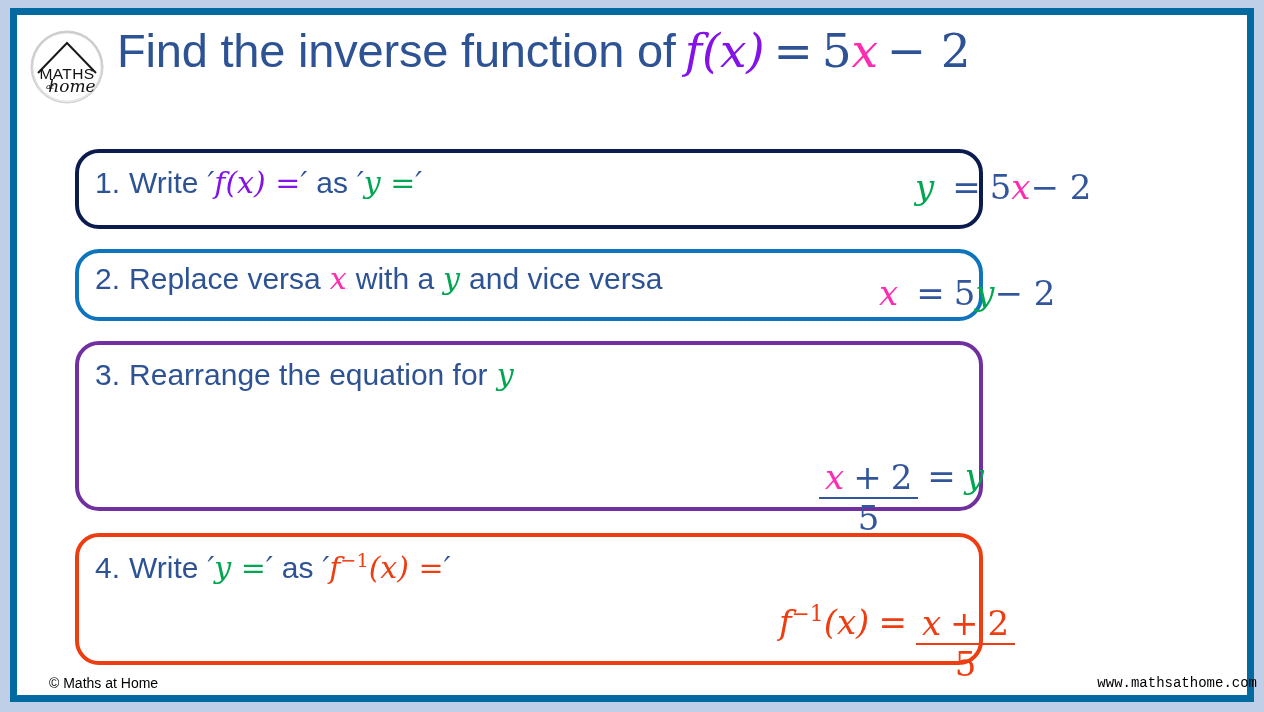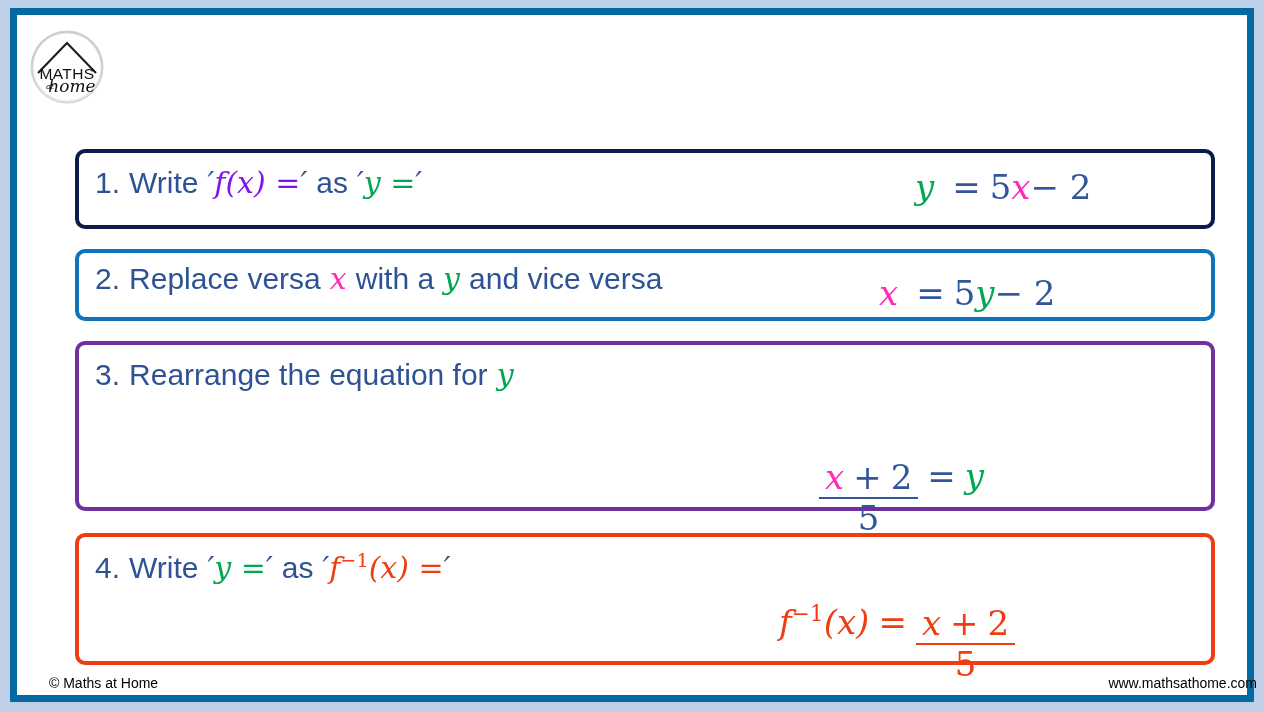--- a/index.html
+++ b/index.html
@@ -60,22 +60,22 @@
   }
   .c-purple    { color: #8313e8; }
   .c-pink      { color: #ff2bb0; }
   .c-green     { color: #00a651; }
   .c-orange    { color: #ee3d11; }
 
   
   .step {
     position: absolute;
     left: 58px;
-    width: 1140px;
-    border-radius: 10px;
+    width: 908px;
+    border-radius: 24px;
     box-sizing: border-box;
     background: #ffffff;
   }
   .step-1 { top: 134px;  height: 80px;  border: 4px solid #0b1b4d; }
   .step-2 { top: 234px;  height: 72px;  border: 4px solid #0e75bc; }
   .step-3 { top: 326px;  height: 170px; border: 4px solid #7030a0; }
   .step-4 { top: 518px;  height: 132px; border: 4px solid #ee3d11; }
 
   .step-label {
     position: absolute;
@@ -164,21 +164,21 @@
     font-size: 14px;
     color: #000000;
     font-family: "Liberation Sans", sans-serif;
   }
   .footer-right {
     position: absolute;
     right: 12px;
     bottom: 2px;
     font-size: 14px;
     color: #000000;
-    font-family: Liberation Sans, sans-serif;
+    font-family: Liberation Mono, monospace;
   }
 </style>
 </head>
 <body>
 
 <div class="slide-outer">
   <div class="slide-inner">
 
     <div class="header">
 
@@ -192,20 +192,23 @@
           </defs>
           <circle cx="38" cy="38" r="36" fill="url(#shadow)" stroke="#d0d0d0" stroke-width="1"></circle>
           <circle cx="38" cy="38" r="34" fill="#ffffff" stroke="#e2e2e2" stroke-width="0.8"></circle>
           <path d="M9 44 L38 14 L67 44" fill="none" stroke="#1a1a1a" stroke-width="2"></path>
           <text x="38" y="50" text-anchor="middle" font-family="'Liberation Sans', sans-serif" font-size="15.5" fill="#111111" letter-spacing="0.4">MATHS</text>
           <text x="21" y="60" text-anchor="middle" font-family="'DejaVu Serif', serif" font-style="italic" font-size="8" fill="#111111">at</text>
           <text x="43" y="63" text-anchor="middle" font-family="'DejaVu Serif', serif" font-style="italic" font-size="17" fill="#111111">home</text>
         </svg>
       </div>
 
+      <div class="title">
+        <span>Find the inverse function of</span><span class="sp"></span><span class="mi c-purple">f(x)</span><span class="sp"></span><span class="mr">=</span><span class="sp"></span><span class="mr">5</span><span class="mi c-pink">x</span><span class="sp"></span><span class="mr">− 2</span>
+      </div>
     </div>
 
     <div class="step step-1">
       <div class="step-label">
         <span>1.</span><span class="sp"></span><span>Write</span><span class="sp"></span><span class="quote">′</span><span class="mi c-purple">f(x) =</span><span class="quote">′</span><span class="sp"></span><span>as</span><span class="sp"></span><span class="quote">′</span><span class="mi c-green">y =</span><span class="quote">′</span>
       </div>
       <div class="eq eq-1">
         <span class="mi c-green">y</span><span class="sp-wide"></span><span class="mr">=</span><span class="sp"></span><span class="mr">5</span><span class="mi c-pink">x</span><span class="mr">− 2</span>
       </div>
     </div>

